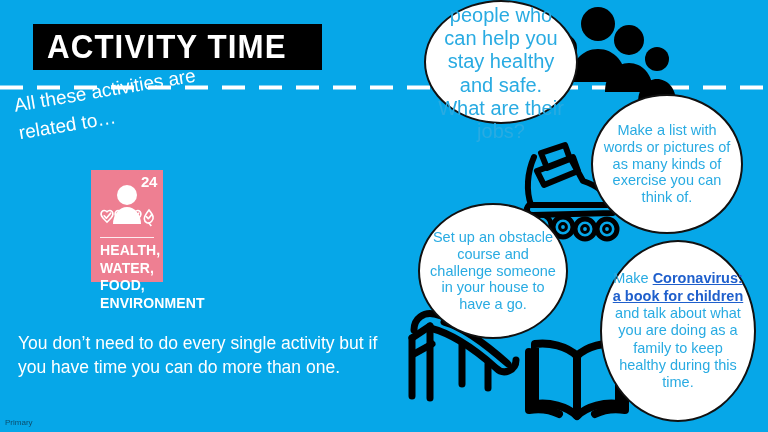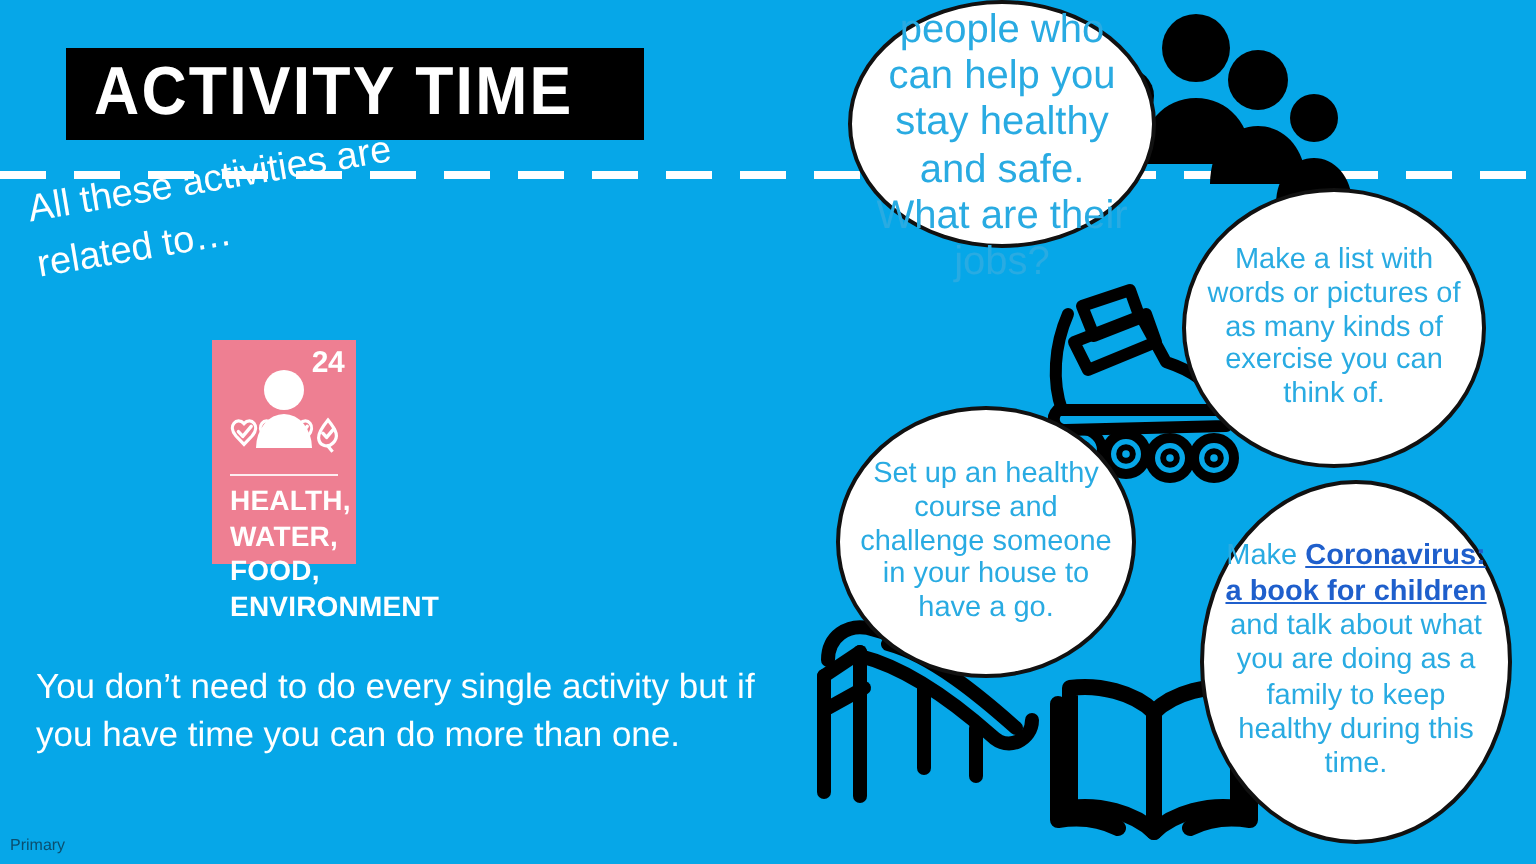--- a/index.html
+++ b/index.html
@@ -51,21 +51,20 @@
     z-index:5;
     white-space:pre-line;
   }
 
   
   .sdg-card{
     position:absolute;left:91px;top:170px;
     width:72px;height:112px;
     background:#ee7f92;
     z-index:5;
-    margin-left:15px;
   }
   .sdg-num{
     position:absolute;right:6px;top:3px;
     color:#fff;font-weight:bold;font-size:15px;
     font-family:"Liberation Sans Narrow","Liberation Sans",sans-serif;
     letter-spacing:-0.3px;
   }
   .sdg-art{position:absolute;left:0;top:14px;width:72px;height:52px;}
   .sdg-rule{
     position:absolute;left:9px;top:67px;width:54px;height:1px;background:#fff;opacity:.85;
@@ -241,20 +240,20 @@
 
   <div class="bubble" id="bubble-1">
     <span class="btxt">Draw or list people who can help you stay healthy and safe. What are their jobs?</span>
   </div>
 
   <div class="bubble" id="bubble-2">
     <span class="btxt">Make a list with words or pictures of as many kinds of exercise you can think of.</span>
   </div>
 
   <div class="bubble" id="bubble-3">
-    <span class="btxt">Set up an healthy course and challenge someone in your house to have a go.</span>
+    <span class="btxt">Set up an obstacle course and challenge someone in your house to have a go.</span>
   </div>
 
   <div class="bubble" id="bubble-4">
     <span class="btxt"><span>Make </span><a class="booklink" href="#">Coronavirus: a book for children</a><span> and talk about what you are doing as a family to keep healthy during this time.</span></span>
   </div>
 
 </div>
 
 </body></html>

